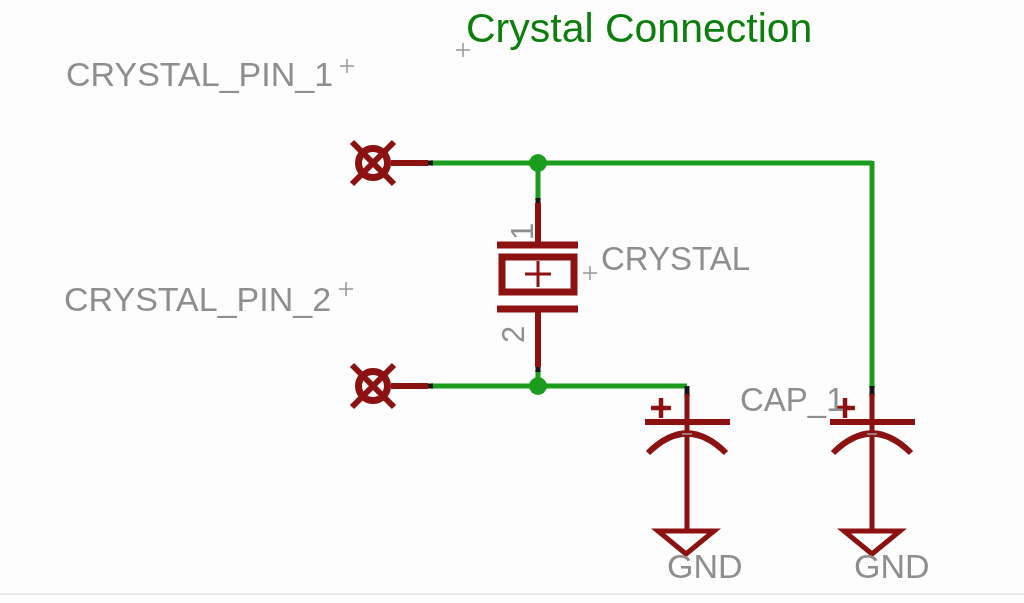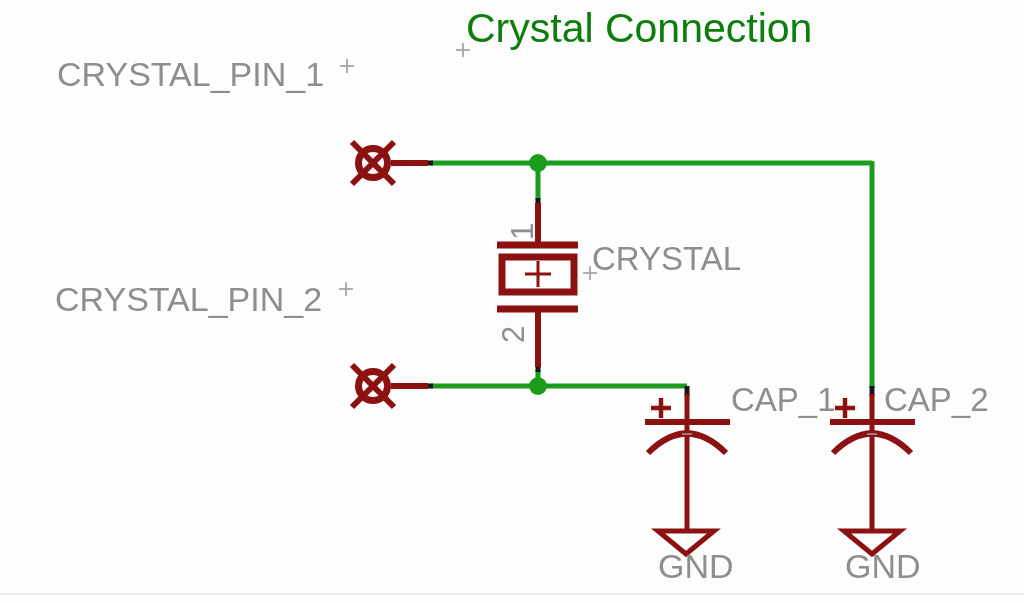--- a/index.html
+++ b/index.html
@@ -13,20 +13,21 @@
     font-family: "Liberation Sans", sans-serif;
   }
   .schem-svg { position: absolute; left: 0; top: 0; }
 
   .label {
     position: absolute;
     color: var(--label-gray, #8e8e8e);
     line-height: 1;
     white-space: nowrap;
     font-size: 34px;
+    margin-left: 9px;
   }
   .title {
     position: absolute;
     color: var(--title-green, #0b7e0b);
     line-height: 1;
     white-space: nowrap;
     font-size: 41px;
     text-align: right;
   }
   .small-label { font-size: 33px; }
@@ -149,20 +150,19 @@
   <div class="title" style="left:466px; top:8px;">Crystal Connection</div>
 
   <div class="label" style="left:57px; top:57px;">CRYSTAL_PIN_1</div>
 
   <div class="label" style="left:55px; top:282px;">CRYSTAL_PIN_2</div>
 
   <div class="label small-label" style="left:592px; top:242px;">CRYSTAL</div>
 
   <div class="label small-label" style="left:731px; top:383px;">CAP_1</div>
 
-  <div class="label small-label" style="left:884px; top:383px;">CAP_2</div>
 
   <div class="label" style="left:658px; top:549px;">GND</div>
 
   <div class="label" style="left:845px; top:549px;">GND</div>
 
   <div class="bottom-edge"></div>
 </div>
 
 </body></html>

